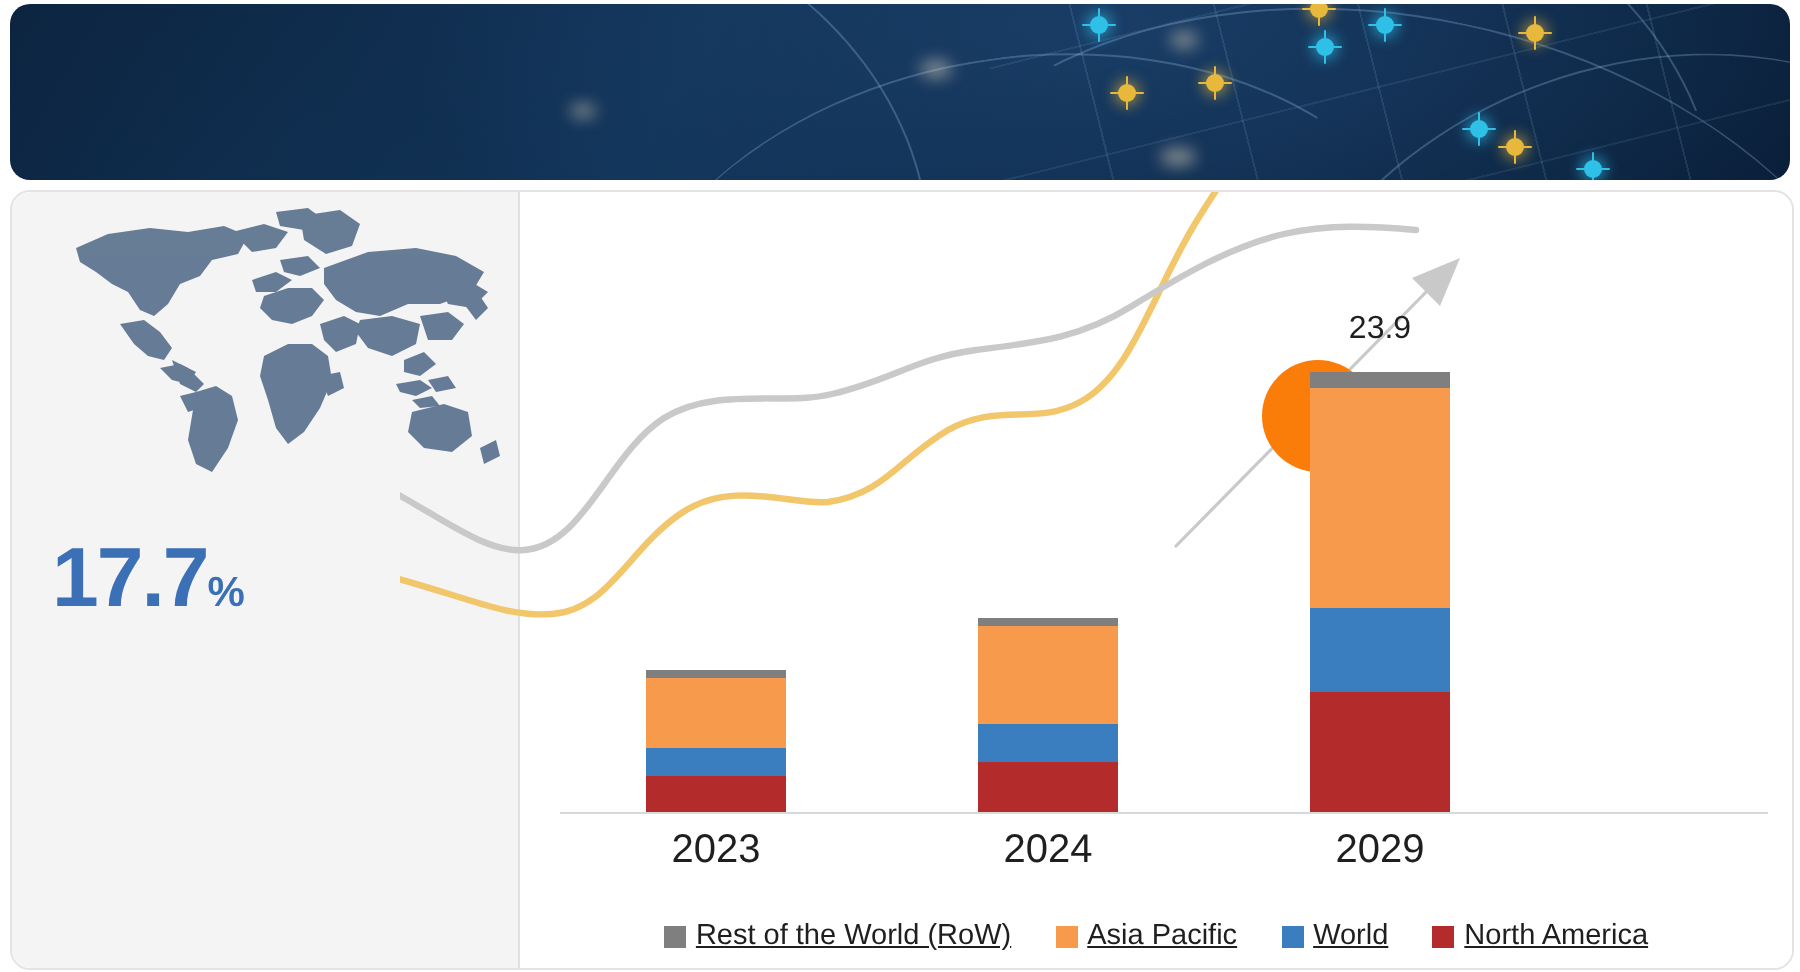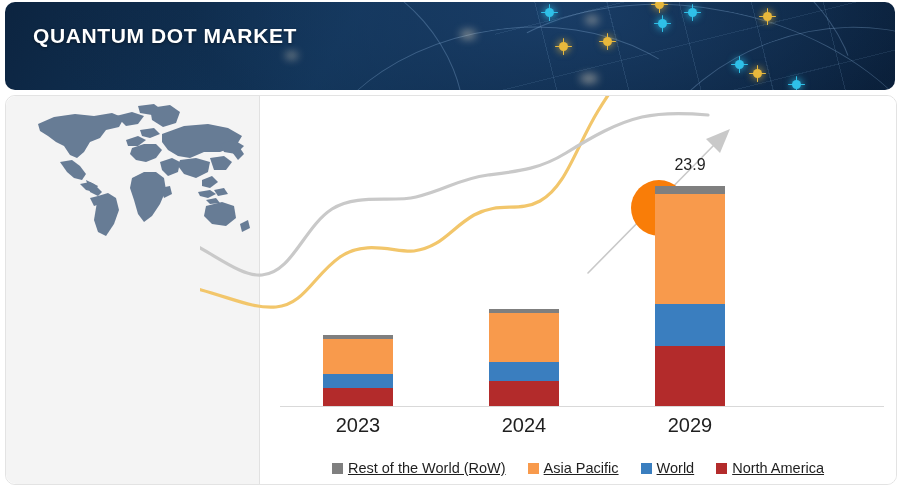--- a/index.html
+++ b/index.html
@@ -280,21 +280,20 @@
     <div class="glint cyan" style="left:683px; top:6px;"></div>
     <div class="glint cyan" style="left:730px; top:58px;"></div>
     <div class="glint cyan" style="left:787px; top:78px;"></div>
     <div class="glint gold" style="left:650px; top:-2px;"></div>
     <div class="glint gold" style="left:554px; top:40px;"></div>
     <div class="glint gold" style="left:598px; top:35px;"></div>
     <div class="glint gold" style="left:748px; top:67px;"></div>
     <div class="glint gold" style="left:758px; top:10px;"></div>
 
     <div class="header-text">
-      <div class="header-title">QUANTUM DOT MARKET</div>
     </div>
   </div>
 
   <div class="body-card">
 
     <div class="left-panel">
 
       <div class="map-wrap">
         <svg viewBox="0 0 232 140" xmlns="http://www.w3.org/2000/svg" aria-hidden="true">
           <g fill="#5b718d">
@@ -333,20 +332,23 @@
 
             <path d="M212 52 L220 48 L224 54 L218 60 Z"></path>
 
             <path d="M186 106 L202 102 L214 106 L216 118 L206 126 L192 124 L184 116 Z"></path>
 
             <path d="M220 124 L228 120 L230 128 L222 132 Z"></path>
           </g>
         </svg>
       </div>
 
+      <div class="cagr-value">
+        <span class="cagr-number">17.7</span><span class="cagr-pct">%</span>
+      </div>
 
     </div>
 
     <div class="panel-divider"></div>
 
     <div class="chart-panel">
 
       <div class="deco-waves">
         <svg viewBox="0 0 520 260" xmlns="http://www.w3.org/2000/svg" aria-hidden="true">
           <path d="M-10 226 C 30 236 52 248 76 246 C 104 244 114 214 140 196 C 166 178 196 192 214 190 C 242 186 250 168 274 154 C 300 140 318 152 340 140 C 366 126 376 86 398 50 C 414 24 430 2 448 -20" fill="none" stroke="#f2c66b" stroke-width="3.2" stroke-linecap="round"></path>

